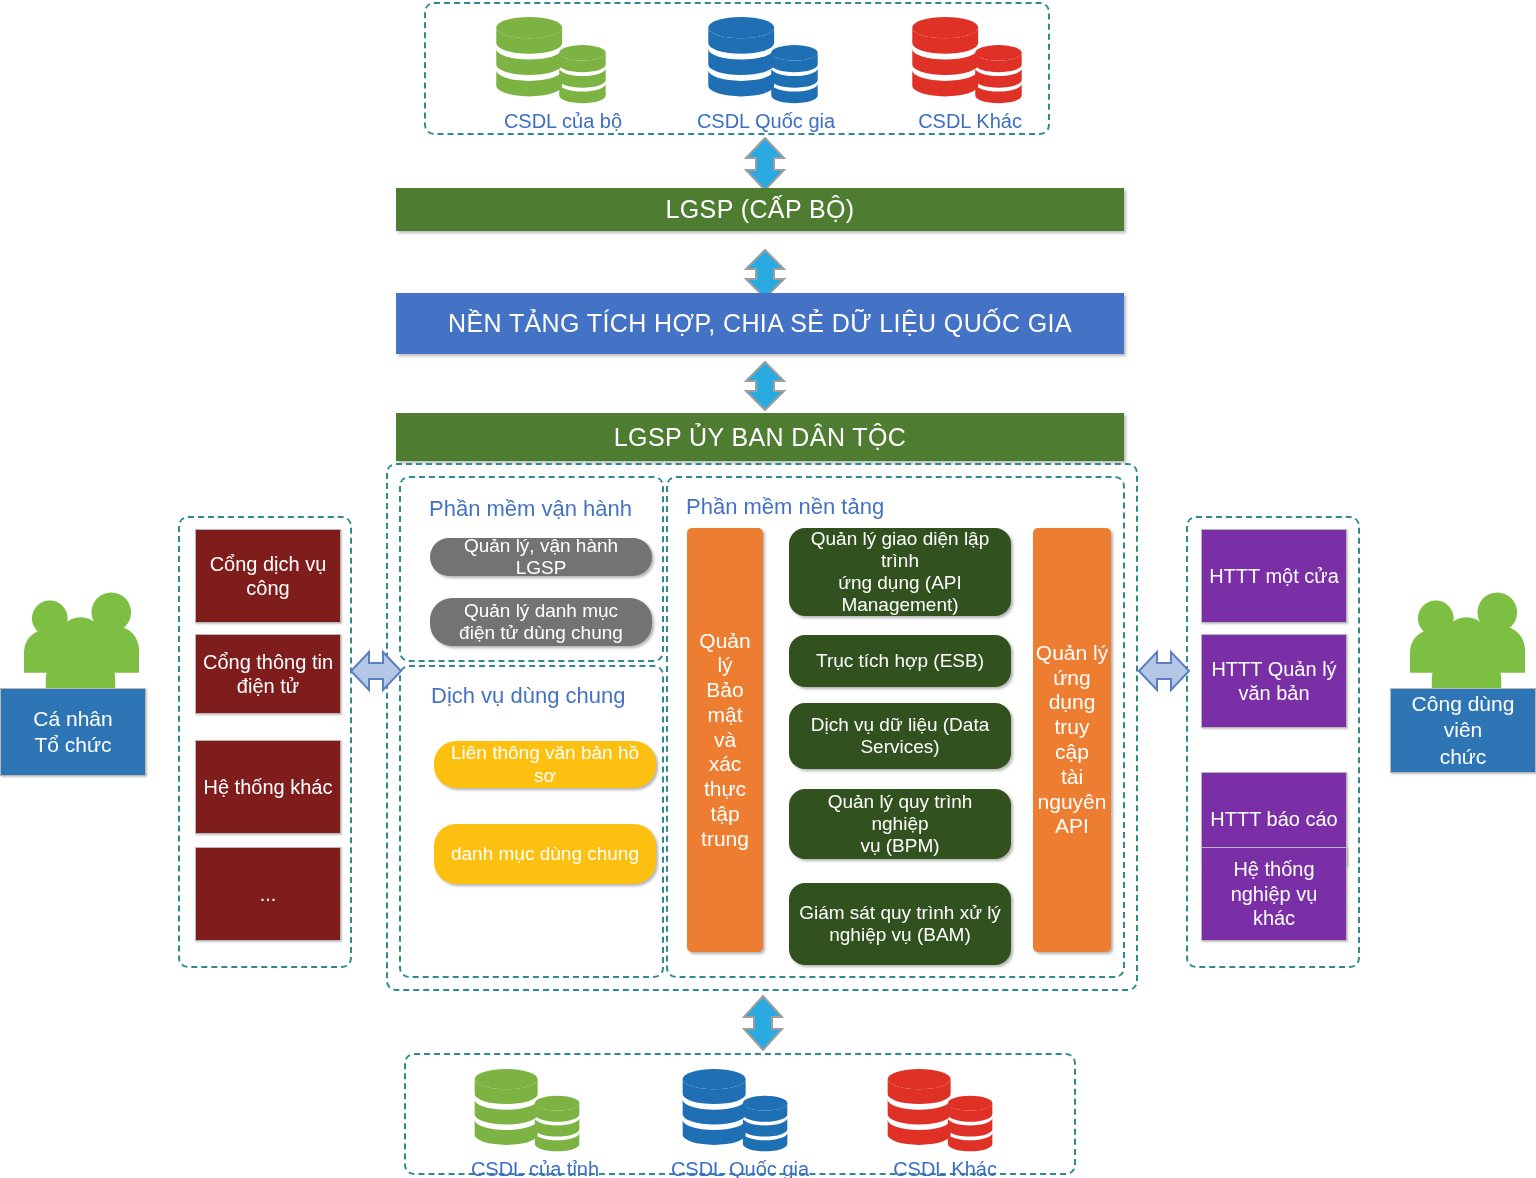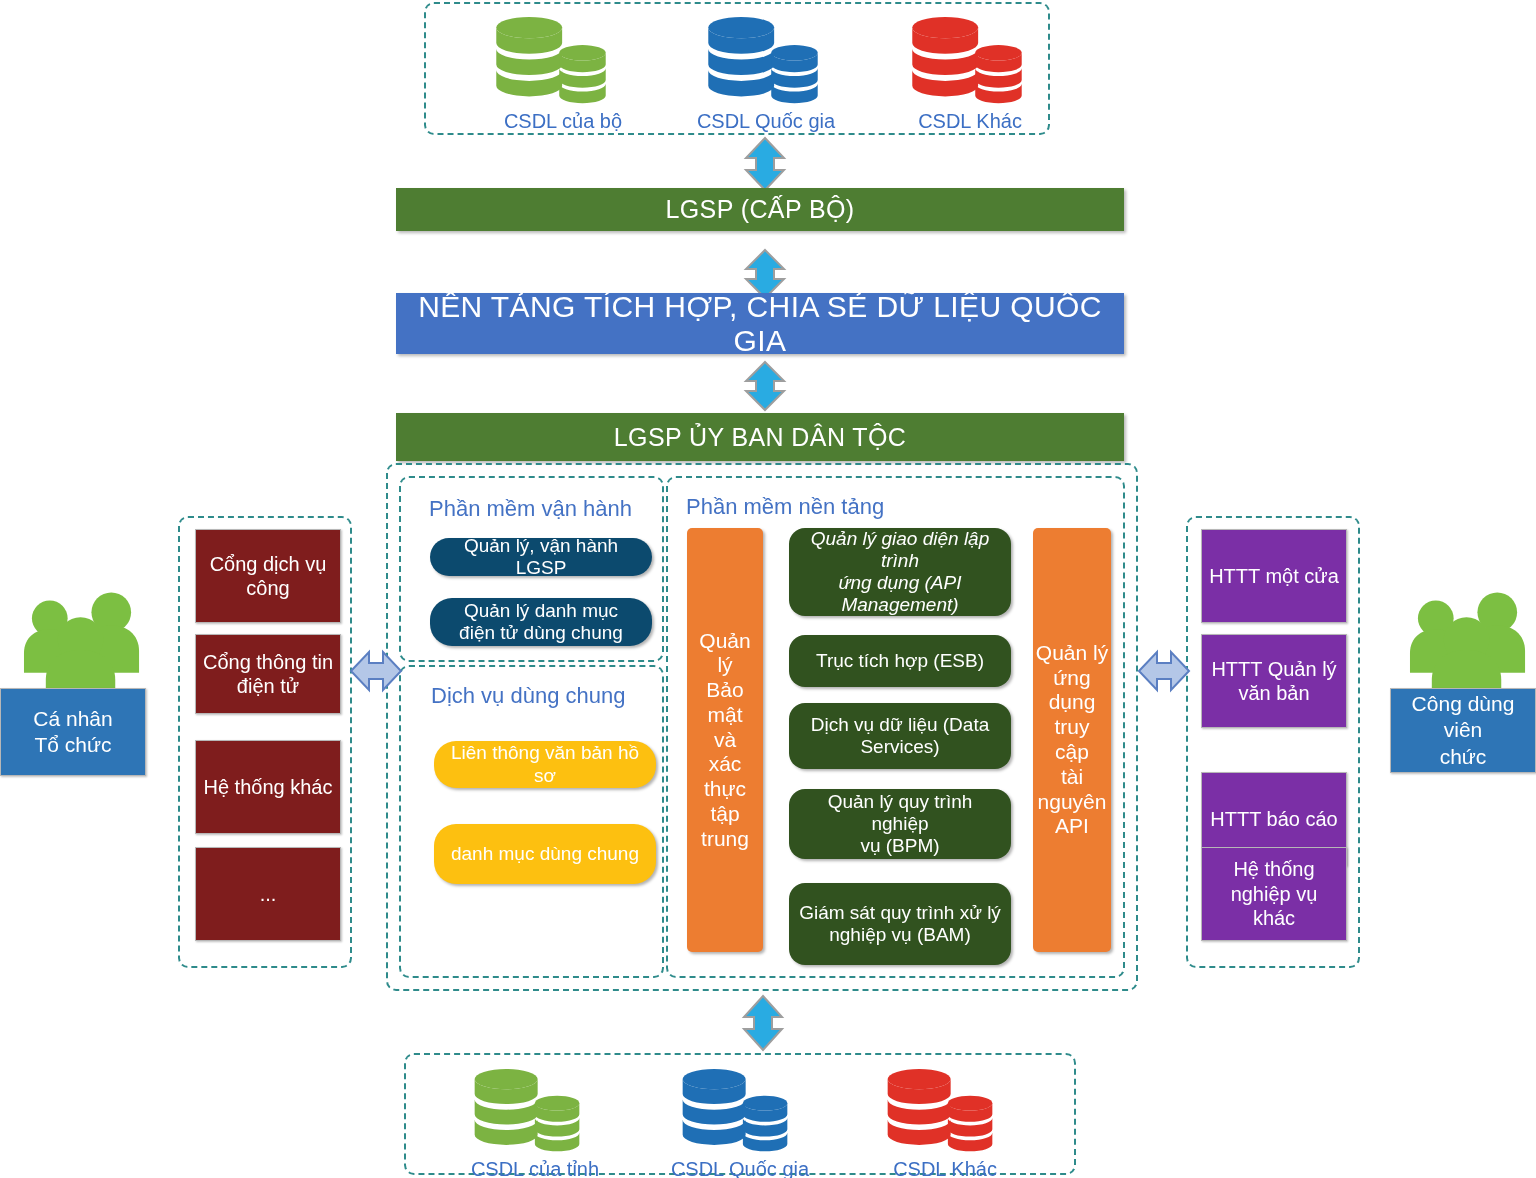--- a/index.html
+++ b/index.html
@@ -20,40 +20,40 @@
   .bar{
     position:absolute;
     display:flex;align-items:center;justify-content:center;
     color:#fff;text-align:center;
     box-sizing:border-box;
     box-shadow:2px 2px 3px rgba(0,0,0,.28);
   }
   .bar-green{background:#4E7D32;}
   .bar-blue{background:#4472C4;}
   .bar-lgsp{font-size:25px;letter-spacing:.4px;}
-  .bar-national{font-size:30px;letter-spacing:.4px;}
+  .bar-national{font-size:25px;letter-spacing:.4px;}
   
   .db-item{position:absolute;text-align:center;}
   .db-label{
     color:#3C6FC4;font-size:20px;margin-top:2px;white-space:nowrap;
   }
   
   .sect-title{
     position:absolute;color:#4472C4;font-size:22px;white-space:nowrap;
   }
   
   .pill{
     position:absolute;
     display:flex;align-items:center;justify-content:center;
     border-radius:22px;color:#fff;text-align:center;
     font-size:19px;line-height:1.16;
     padding:4px 10px;box-sizing:border-box;
     box-shadow:2px 2px 3px rgba(0,0,0,.30);
   }
-  .pill-green{background:#0c4a6e;}
+  .pill-green{background:#737373;}
   .pill-yellow{background:#FDC010;}
   .pill-darkgreen{background:#31521F;border-radius:16px;}
   
   .col-orange{
     position:absolute;background:#ED7D31;border-radius:5px;
     display:flex;align-items:center;justify-content:center;
     color:#fff;font-size:21px;line-height:1.18;text-align:center;
     box-sizing:border-box;padding:4px 2px;
     box-shadow:2px 2px 3px rgba(0,0,0,.30);
   }
@@ -180,21 +180,21 @@
   <span>Quản lý</span>
   <span>Bảo</span>
   <span>mật</span>
   <span>và</span>
   <span>xác</span>
   <span>thực</span>
   <span>tập</span>
   <span>trung</span>
 </div>
 
-<div class="pill pill-darkgreen" style="left:789px;top:528px;width:222px;height:88px;flex-direction:column;font-style:italic;">
+<div class="pill pill-darkgreen" style="left:789px;top:528px;width:222px;height:88px;flex-direction:column;">
   <span>Quản lý giao diện lập trình</span>
   <span>ứng dụng (API</span>
   <span>Management)</span>
 </div>
 <div class="pill pill-darkgreen" style="left:789px;top:635px;width:222px;height:52px;">
   <span>Trục tích hợp (ESB)</span>
 </div>
 <div class="pill pill-darkgreen" style="left:789px;top:703px;width:222px;height:66px;flex-direction:column;">
   <span>Dịch vụ dữ liệu (Data</span>
   <span>Services)</span>

